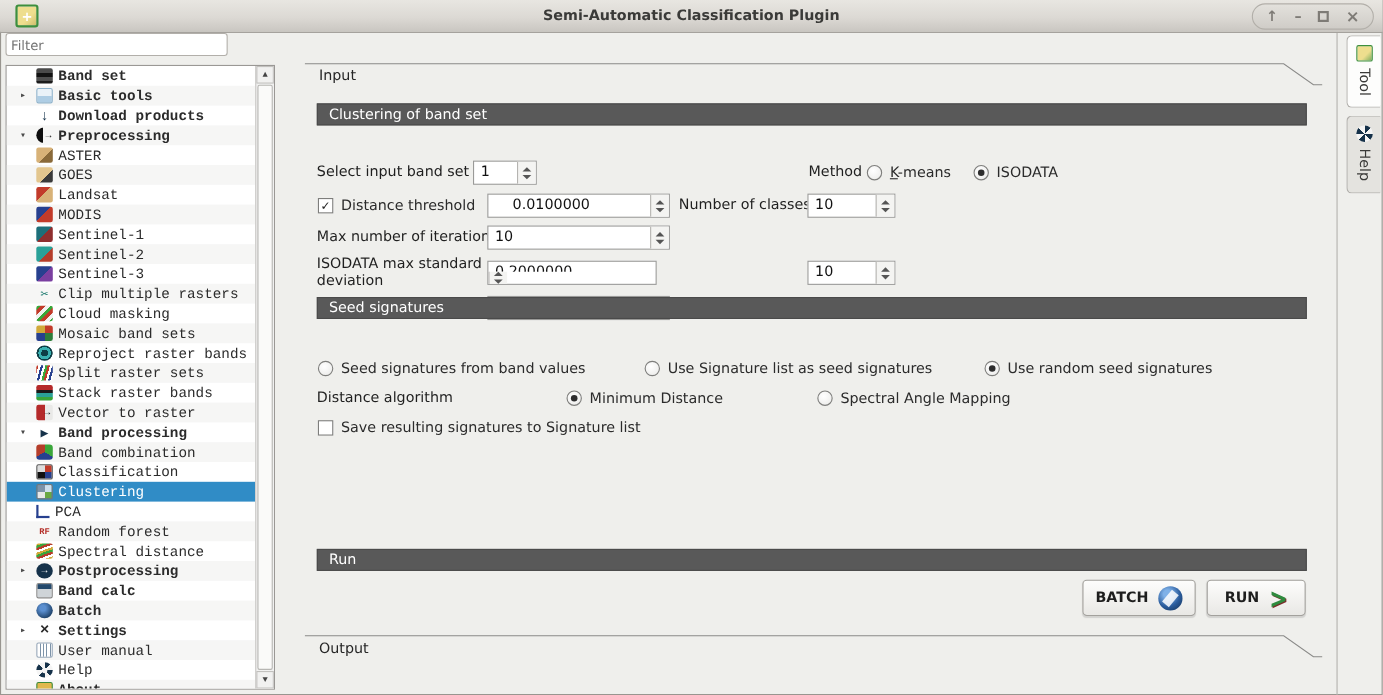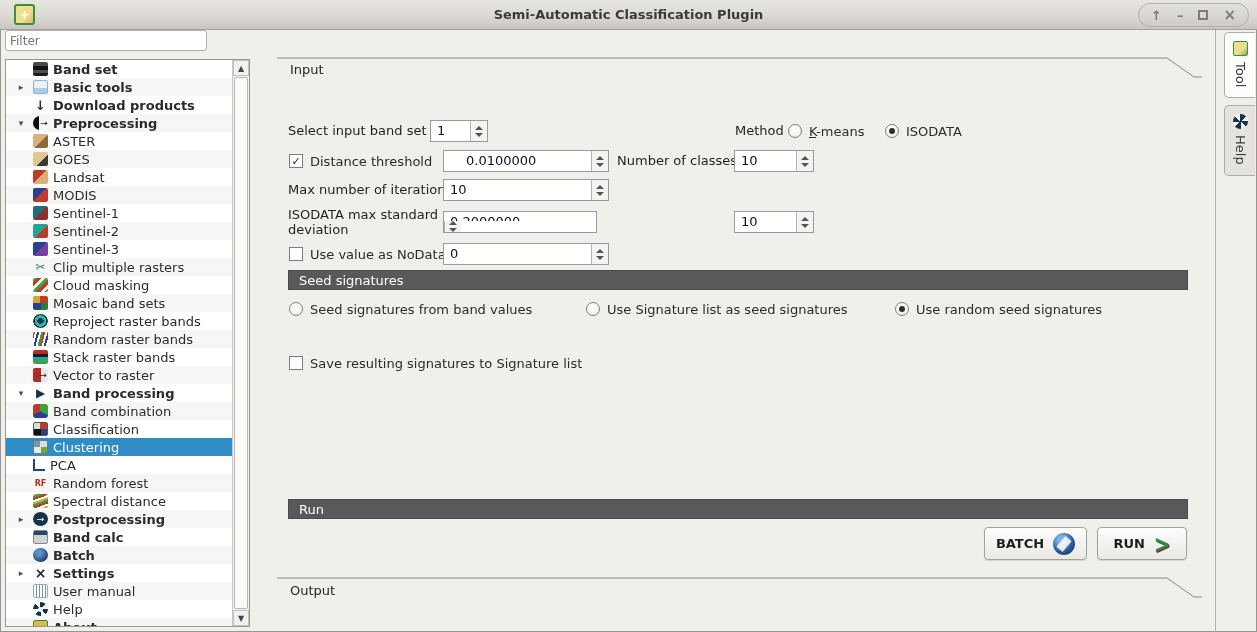--- a/index.html
+++ b/index.html
@@ -34,21 +34,21 @@
   .ctl-max{ width:10px; height:10px; border:2px solid #7e7b76; display:inline-block; }
   
   .filter-box{
     position:absolute; left:5px; top:30px; width:202px; height:21px;
     background:#fff; border:1px solid #b2afaa; border-radius:3px;
     font-size:12px; color:#8a8a88; padding:2px 4px;
     font-family:"DejaVu Sans","Liberation Sans",sans-serif;
   }
   .tree{
     position:absolute; left:5px; top:59px; width:245px; height:568px;
-    background:#fff; border:1px solid #9a9895; overflow:hidden;
+    background:#fff; border:1px solid #9a9895; overflow:hidden;font-family:Liberation Mono, monospace;
   }
   .tree-rows{ position:absolute; left:0; top:0; right:17px; bottom:0; overflow:hidden; }
   .trow{
     height:18px; display:flex; align-items:center; gap:5px;
     padding-left:8px; white-space:nowrap; cursor:default;
   }
   .trow:nth-child(even){ background:#f6f6f5; }
   .trow.lvl1{ }
   .trow.bold .tlabel{ font-weight:bold; }
   .trow.selected{ background:#308cc6 !important; color:#fff; }
@@ -101,21 +101,21 @@
   .sthumb{ position:absolute; top:17px; left:1px; right:1px; bottom:17px;
     background:#fafaf9; border:1px solid #b7b6b3; border-radius:2px; }
   
   .main{ position:absolute; left:275px; top:30px; right:41px; bottom:0; border-right:1px solid #b3b1ad; }
   .grp-edge{ position:absolute; left:2px; }
   .grp-label{ position:absolute; left:15px; color:#262626; }
   .content{ position:absolute; left:13px; top:0; width:900px; height:100%; }
   .sect{ position:absolute; left:0; width:900px; height:20px;
     background:#595959; border:1px solid #4a4a4a; color:#fff;
     display:flex; align-items:center; padding-left:10px; }
-  .frow{ position:absolute; left:0; width:900px; height:22px; }
+  .frow{ position:absolute; left:0; width:900px; height:22px;margin-top:26px; }
   .frow > *{ position:absolute; top:0; }
   .flabel{ line-height:22px; white-space:nowrap; color:#1f1f1f; }
   .flabel2{ line-height:15px; white-space:normal; color:#1f1f1f; }
   .spinbox{ display:inline-flex; height:22px; border:1px solid #9a9a98; background:#fff; }
   .spinbox .val{ flex:1; padding:2px 6px; font-size:13px; color:#111; overflow:hidden; }
   .spin{ width:17px; flex:none; border-left:1px solid #b5b4b1; background:#f4f4f2;
     display:flex; flex-direction:column; align-items:center; justify-content:center; gap:3px; cursor:default; }
   .spin i{ width:0; height:0; border-left:4px solid transparent; border-right:4px solid transparent; display:block; }
   .spin i.up{ border-bottom:4px solid #555; }
   .spin i.dn{ border-top:4px solid #555; }
@@ -241,21 +241,21 @@
         <span class="tlabel">Mosaic band sets</span>
       </div>
       <div class="trow lvl1">
         <span class="arrow"></span>
         <span class="ic ic-reproject-raster-bands"></span>
         <span class="tlabel">Reproject raster bands</span>
       </div>
       <div class="trow lvl1">
         <span class="arrow"></span>
         <span class="ic ic-split-raster-bands"></span>
-        <span class="tlabel">Random raster bands</span>
+        <span class="tlabel">Split raster sets</span>
       </div>
       <div class="trow lvl1">
         <span class="arrow"></span>
         <span class="ic ic-stack-raster-bands"></span>
         <span class="tlabel">Stack raster bands</span>
       </div>
       <div class="trow lvl1">
         <span class="arrow"></span>
         <span class="ic ic-vector-to-raster"></span>
         <span class="tlabel">Vector to raster</span>
@@ -340,20 +340,23 @@
 
 <div class="main">
 
   <svg class="grp-edge" style="top:27px;" width="926" height="22">
     <path d="M0,1 H890 L917,20 H925" fill="none" stroke="#8a8a88" stroke-width="1"></path>
   </svg>
   <div class="grp-label" style="top:32px;">Input</div>
 
   <div class="content">
 
+    <div class="sect" style="top:64px;">
+      <span>Clustering of band set</span>
+    </div>
 
     <div class="frow" style="top:90px;">
       <span class="flabel" style="left:0;">Select input band set</span>
       <span class="spinbox" style="left:142px; width:58px;">
         <span class="val">1</span>
         <span class="spin">
             <i class="up"></i>
             <i class="dn"></i>
           </span>
       </span>
@@ -445,20 +448,31 @@
         <span class="radio-item" style="left: 298px;">
           <span class="radio"></span>
           <span>Use Signature list as seed signatures</span>
         </span>
         <span class="radio-item" style="left: 607px;">
           <span class="radio sel"></span>
           <span>Use random seed signatures</span>
         </span>
       </div>
 
+    <div class="frow" style="top:295px;" id="algo-row">
+      <span class="flabel" style="left:0;">Distance algorithm</span>
+    <span class="radio-item" style="left: 227px;">
+          <span class="radio sel"></span>
+          <span>Minimum Distance</span>
+        </span>
+        <span class="radio-item" style="left: 455px;">
+          <span class="radio"></span>
+          <span>Spectral Angle Mapping</span>
+        </span>
+      </div>
 
     <div class="frow" style="top:322px;">
       <span class="cb-item" style="left:1px;">
         <span class="cb" id="cb-save"></span>
         <span>Save resulting signatures to Signature list</span>
       </span>
     </div>
 
     <div class="sect" style="top:469px;">
       <span>Run</span>

